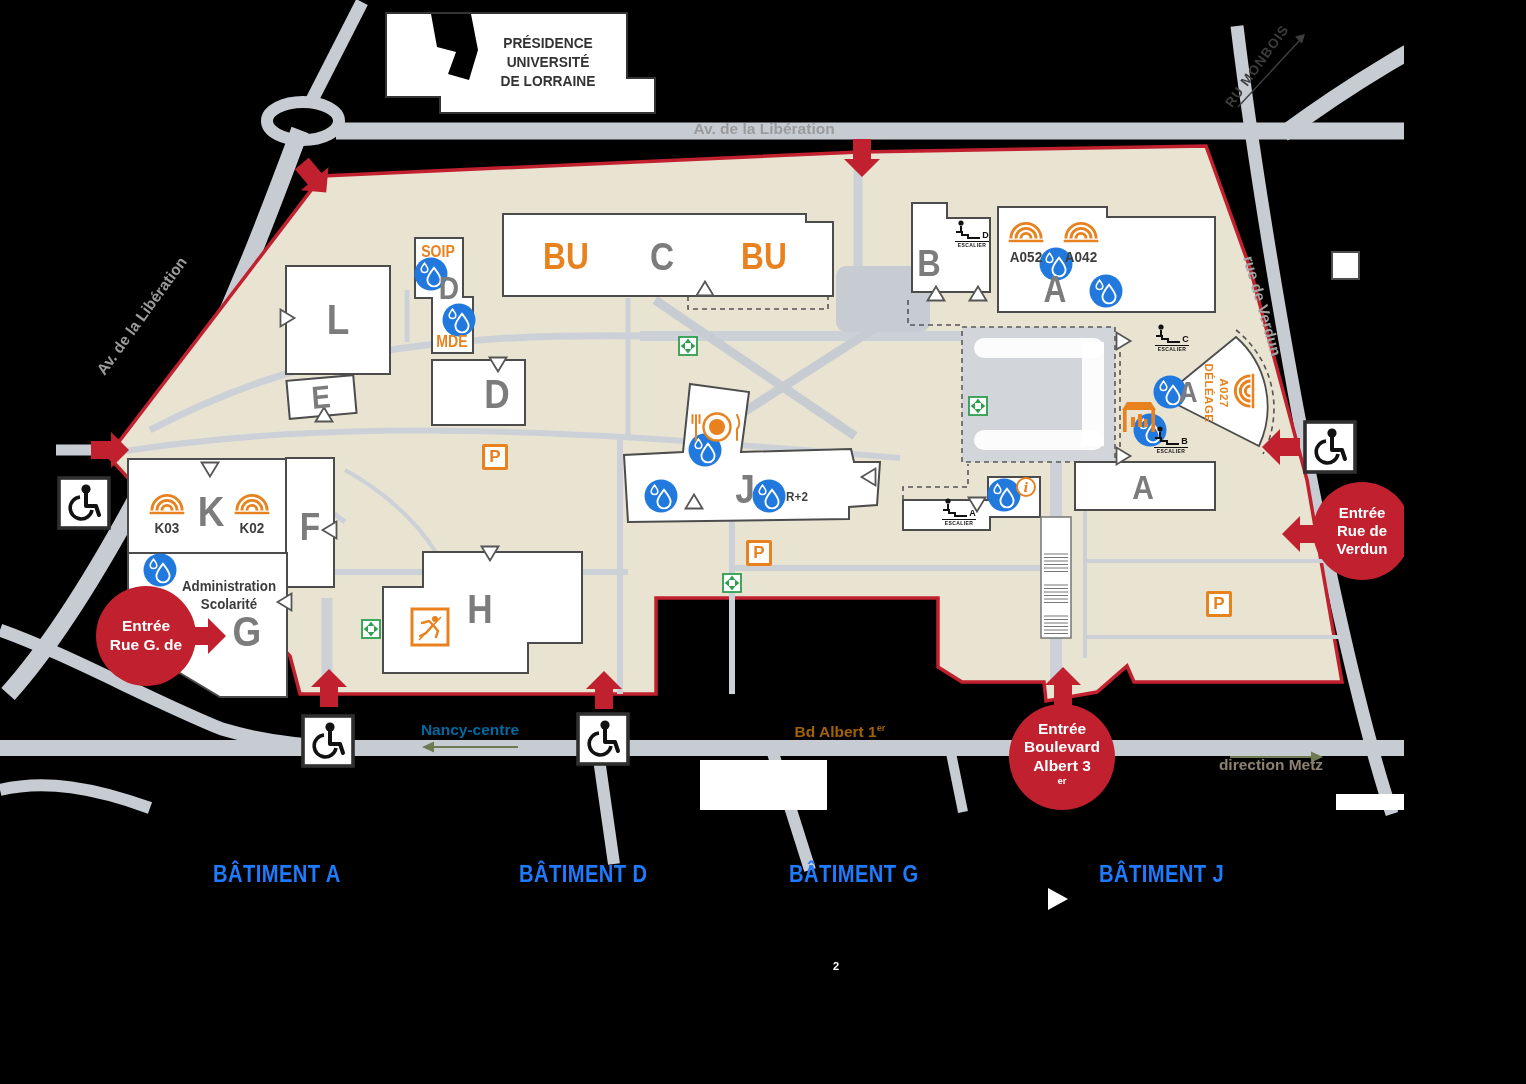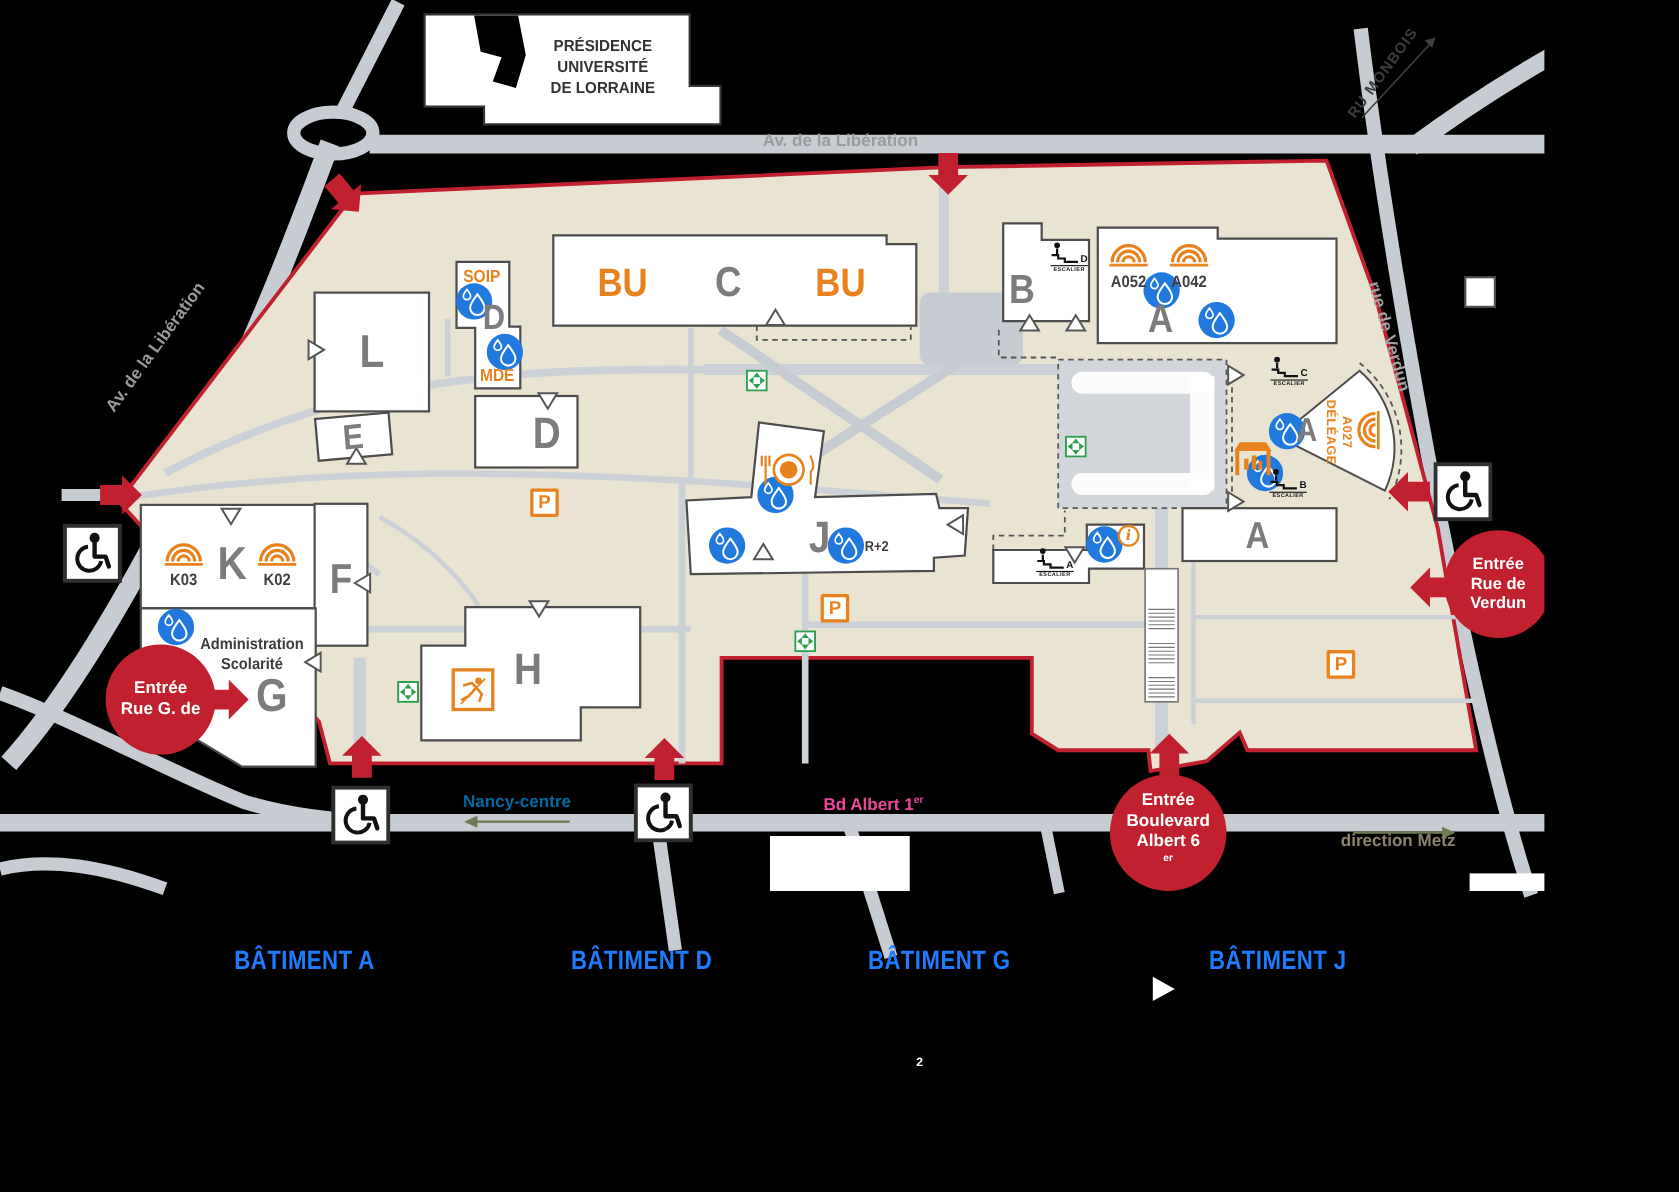--- a/index.html
+++ b/index.html
@@ -287,21 +287,21 @@
 </svg>
 
 <div class="presi" style="left:548px;top:62px">PRÉSIDENCE
 UNIVERSITÉ
 DE LORRAINE</div>
 
 <div class="st" style="left:764px;top:129px">Av. de la Libération</div>
 <div class="st" style="left:142px;top:316px;transform:translate(-50%,-50%) rotate(-54deg)">Av. de la Libération</div>
 <div class="st" style="left:1257px;top:66px;transform:translate(-50%,-50%) rotate(-54deg);color:#3d3d3d;font-size:13.5px;letter-spacing:1px">RU MONBOIS</div>
 <div class="st" style="left:1262px;top:306px;transform:translate(-50%,-50%) rotate(74deg);color:#a3a3a3">rue de Verdun</div>
-<div class="st" style="left:794px;top:732px;color:#ec4899">
+<div class="st" style="left:840px;top:732px;color:#a16207">
   <span>Bd Albert 1</span><sup>er</sup>
 </div>
 <div class="st" style="left:470px;top:730px;color:#0369a1">Nancy-centre</div>
 <div class="st" style="left:1271px;top:765px;color:#8c8270">direction Metz</div>
 
 <div class="bl" style="left:338px;top:320px;font-size:42px">L</div>
 <div class="bl" style="left:321px;top:397px;font-size:32px;transform:translate(-50%,-50%) scaleX(.88) rotate(-5deg)">E</div>
 <div class="bl ol" style="left:438px;top:252px;font-size:16px">SOIP</div>
 <div class="bl" style="left:449px;top:288px;font-size:32px">D</div>
 <div class="bl ol" style="left:452px;top:342px;font-size:16px">MDE</div>
@@ -394,21 +394,21 @@
   <span></span>
 </div>
 <div class="ent" style="left:1313px;top:482px;width:98px;height:98px;font-size:15px">
   <span>Entrée</span>
   <span>Rue de</span>
   <span>Verdun</span>
 </div>
 <div class="ent" style="left:1009px;top:704px;width:106px;height:106px;font-size:15.5px">
   <span>Entrée</span>
   <span>Boulevard</span>
-  <span><span>Albert 6</span><sup>er</sup></span>
+  <span><span>Albert 3</span><sup>er</sup></span>
 </div>
 
 <div class="bt" style="left:213px">BÂTIMENT A</div>
 <div class="bt" style="left:519px">BÂTIMENT D</div>
 <div class="bt" style="left:789px">BÂTIMENT G</div>
 <div class="bt" style="left:1099px">BÂTIMENT J</div>
 
 <div class="frag" style="left:833px;top:960px">2</div>
 
 </div>

